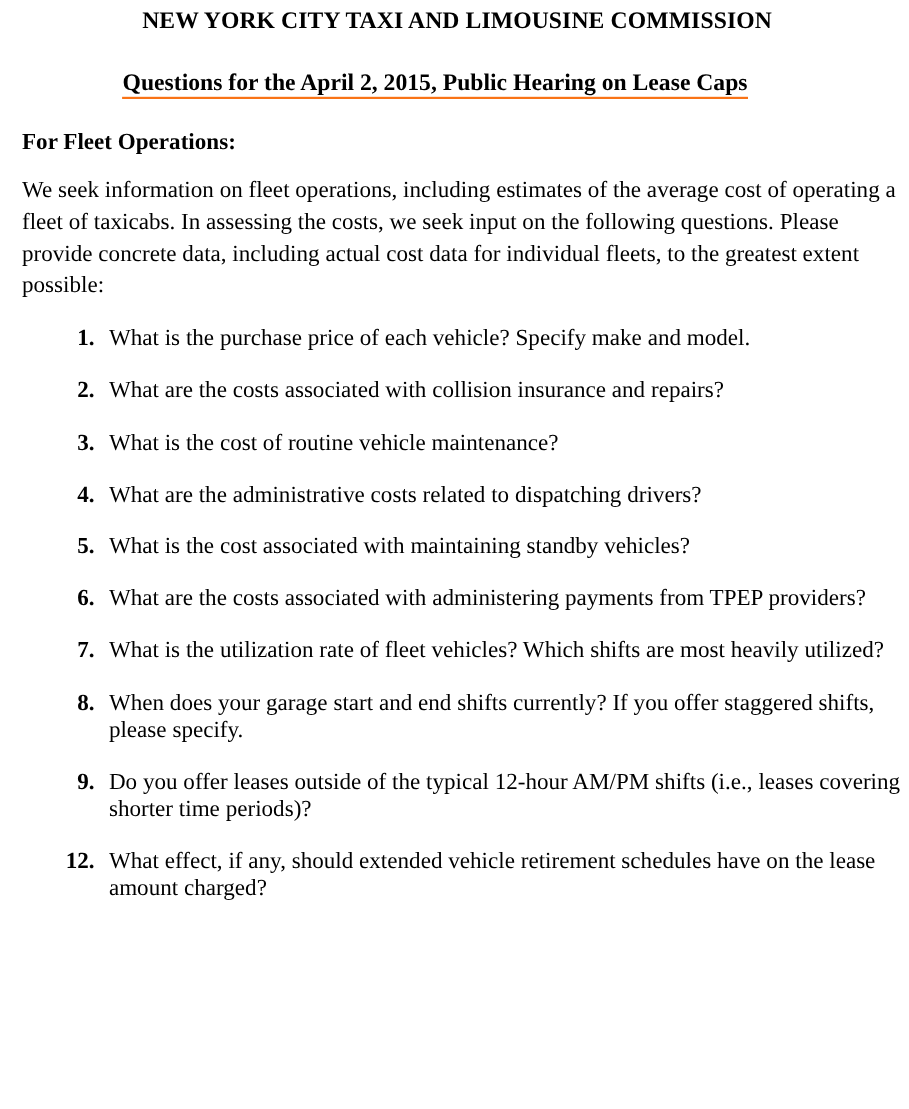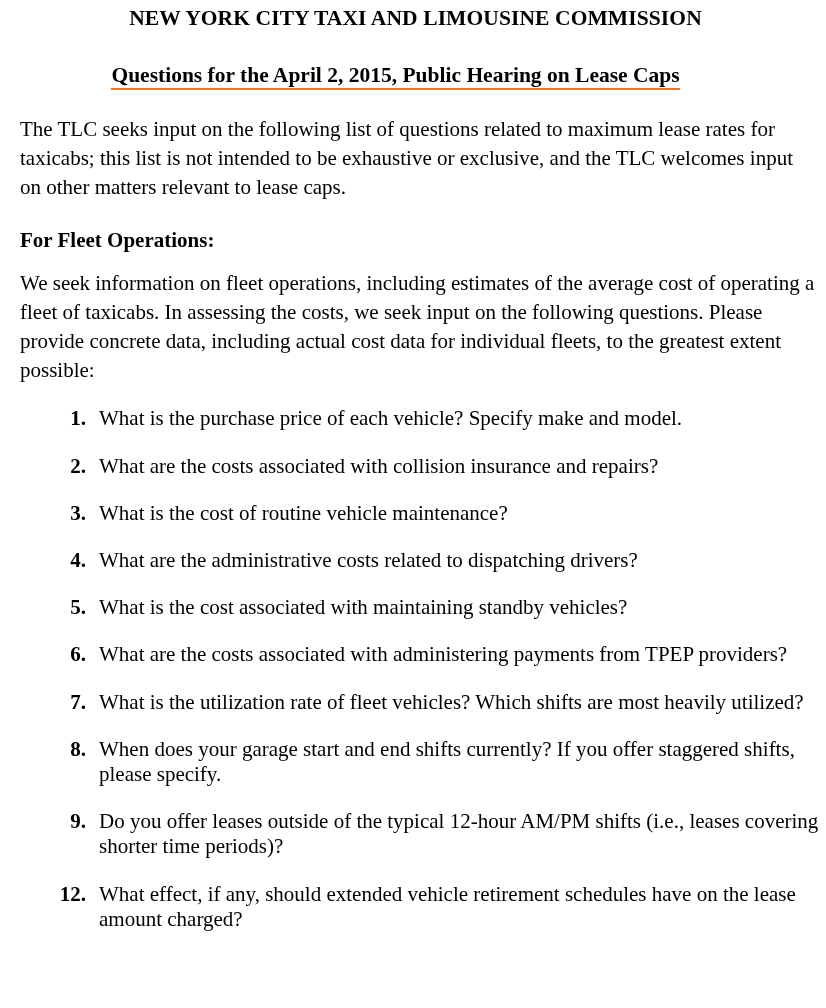--- a/index.html
+++ b/index.html
@@ -111,21 +111,20 @@
 <body>
 
 <div class="page">
 
   <h1 class="doc-title">NEW YORK CITY TAXI AND LIMOUSINE COMMISSION</h1>
 
   <div class="doc-subtitle-wrap">
     <span class="doc-subtitle">Questions for the April 2, 2015, Public Hearing on Lease Caps</span>
   </div>
 
-  <p class="para para-intro">The TLC seeks input on the following list of questions related to maximum lease rates for taxicabs; this list is not intended to be exhaustive or exclusive, and the TLC welcomes input on other matters relevant to lease caps.</p>
 
   <p class="section-heading">For Fleet Operations:</p>
 
   <p class="para para-fleet">We seek information on fleet operations, including estimates of the average cost of operating a fleet of taxicabs.  In assessing the costs, we seek input on the following questions.  Please provide concrete data, including actual cost data for individual fleets, to the greatest extent possible:</p>
 
   <ol class="q-list">
 
     <li class="q-item">
       <span class="q-num">1.</span>
       <span class="q-text">What is the purchase price of each vehicle? Specify make and model.</span>

